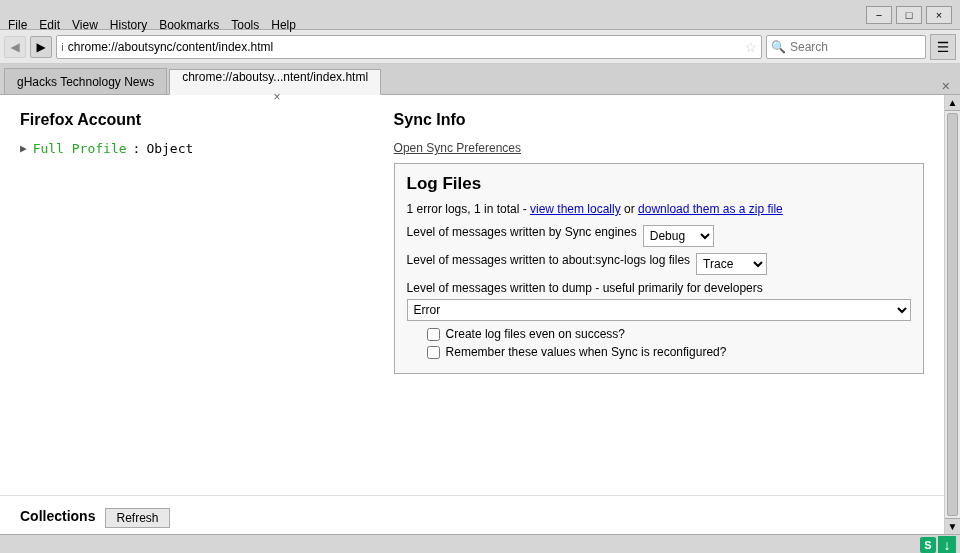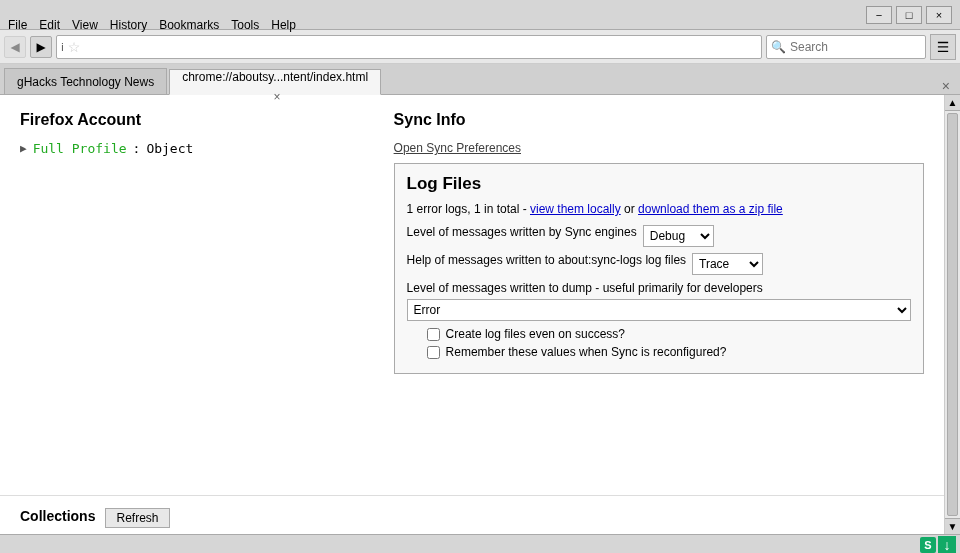--- a/index.html
+++ b/index.html
@@ -91,20 +91,21 @@
     <div class="win-btn">□</div>
     <div class="win-btn">×</div>
   </div>
 </div>
 
 <div class="navbar">
   <div class="nav-btn disabled">◀</div>
   <div class="nav-btn">▶</div>
   <div class="url-bar-wrap">
     <span class="url-icon">ℹ</span>
+    <input class="url-input" type="text" value="chrome://aboutsync/content/index.html" style="">
     <span class="url-star">☆</span>
   </div>
   <div class="search-wrap">
     <span style="font-size:12px;color:#888;">🔍</span>
     <input class="search-input" type="text" placeholder="Search" style="">
   </div>
   <div class="menu-btn">
     <span style="font-size:14px;">☰</span>
   </div>
 </div>
@@ -151,21 +152,21 @@
               <span>Level of messages written by Sync engines</span>
               <select class="log-select">
                 <option>Error</option>
                 <option>Warning</option>
                 <option>Info</option>
                 <option selected="">Debug</option>
                 <option>Trace</option>
               </select>
             </div>
             <div class="log-row">
-              <span>Help of messages written to about:sync-logs log files</span>
+              <span>Level of messages written to about:sync-logs log files</span>
               <select class="log-select">
                 <option>Error</option>
                 <option>Warning</option>
                 <option>Info</option>
                 <option>Debug</option>
                 <option selected="">Trace</option>
               </select>
             </div>
             <div class="log-dump-row">
               <span class="log-dump-row-label">Level of messages written to dump - useful primarily for developers</span>

